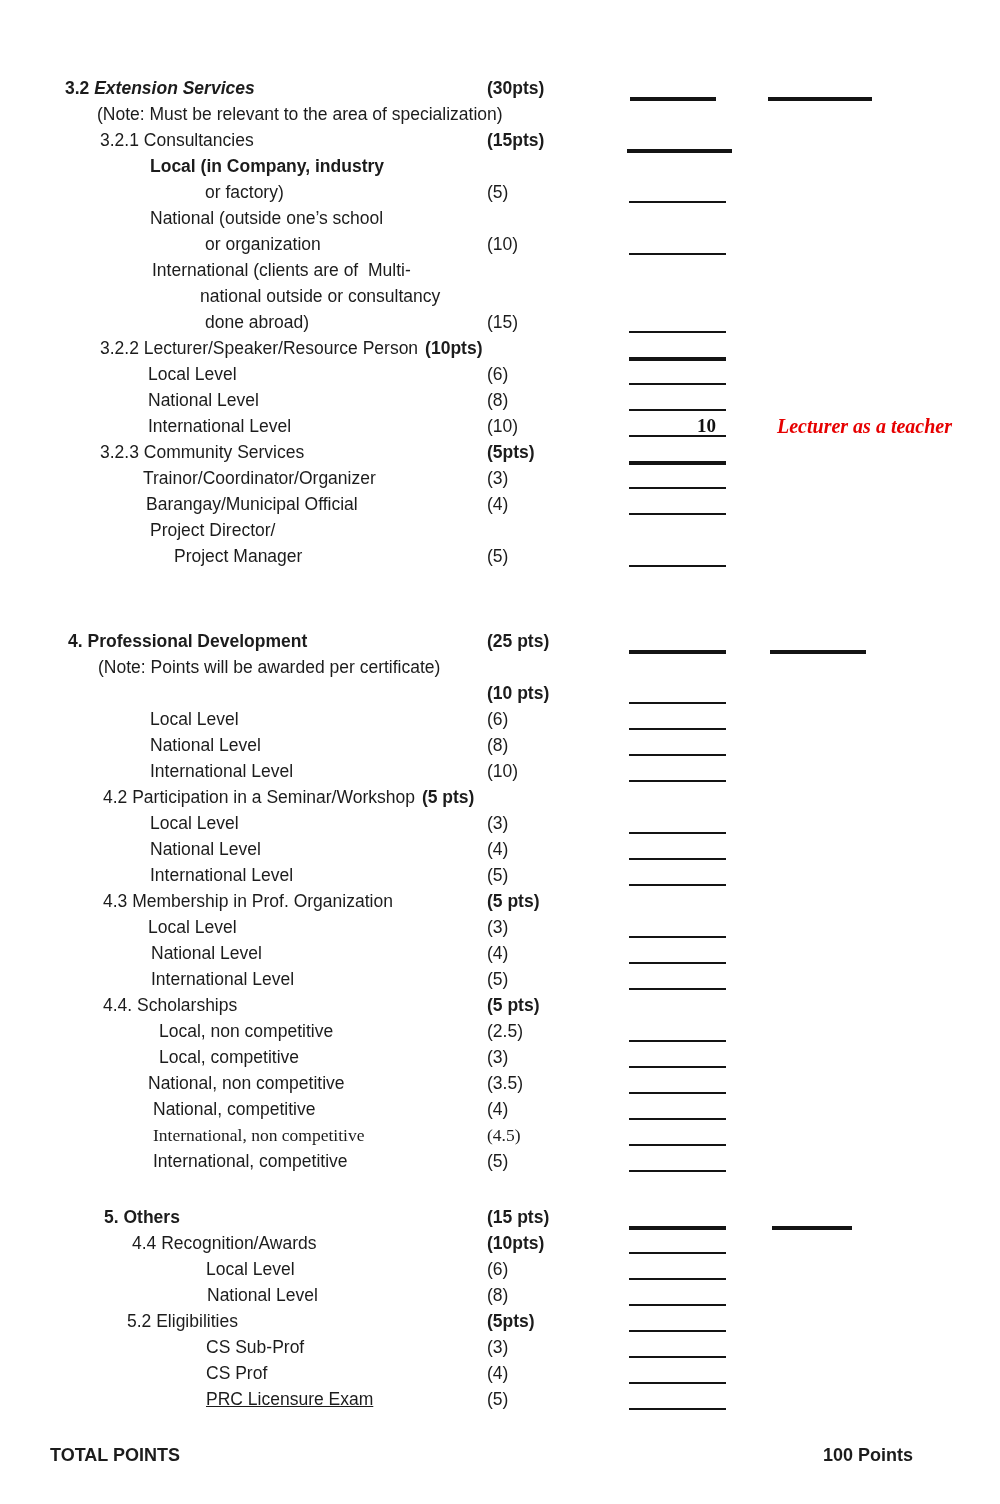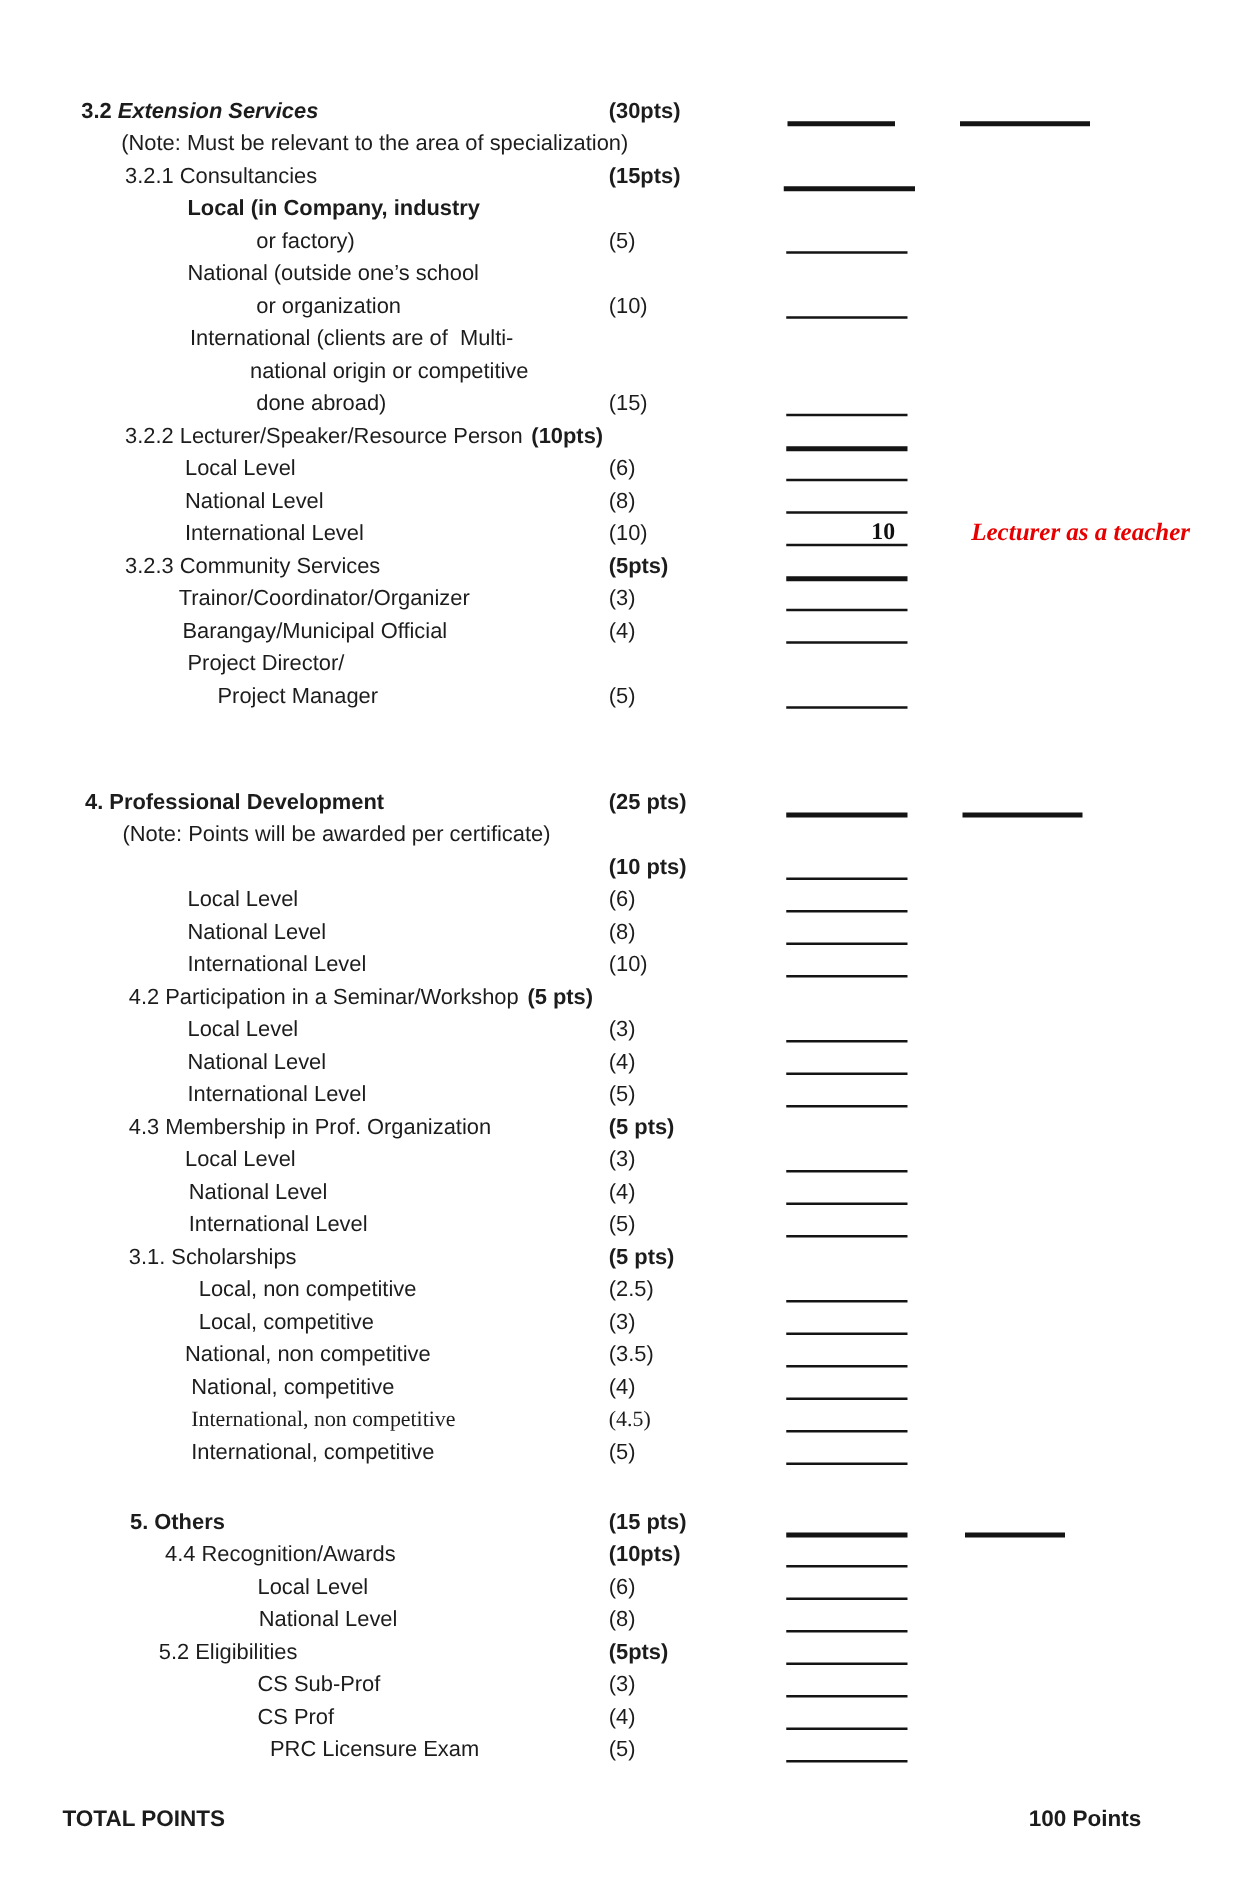--- a/index.html
+++ b/index.html
@@ -60,21 +60,21 @@
       </div>
       <div class="row" style="top: 189px;">
         <span class="lbl" style="left: 205px;"><span>or organization</span></span>
         <span class="pts">(10)</span>
         <div class="blank" style="left: 629px; width: 97px; border-bottom-color: rgb(20, 20, 20);"></div>
       </div>
       <div class="row" style="top: 215px;">
         <span class="lbl" style="left: 152px;"><span>International (clients are of  Multi-</span></span>
       </div>
       <div class="row" style="top: 241px;">
-        <span class="lbl" style="left: 200px;"><span>national origin or competitive</span></span>
+        <span class="lbl" style="left: 200px;"><span>national outside or consultancy</span></span>
       </div>
       <div class="row" style="top: 267px;">
         <span class="lbl" style="left: 205px;"><span>done abroad)</span></span>
         <span class="pts">(15)</span>
         <div class="blank" style="left: 629px; width: 97px; border-bottom-color: rgb(20, 20, 20);"></div>
       </div>
       <div class="row" style="top: 293px;">
         <span class="lbl" style="left: 100px;"><span>3.2.2 Lecturer/Speaker/Resource Person</span><span class="pts-inline bold">(10pts)</span></span>
         <div class="blank blank-bold" style="left: 629px; width: 97px; border-bottom-color: rgb(20, 20, 20);"></div>
       </div>
@@ -177,21 +177,21 @@
         <span class="lbl" style="left: 151px;"><span>National Level</span></span>
         <span class="pts">(4)</span>
         <div class="blank" style="left: 629px; width: 97px; border-bottom-color: rgb(20, 20, 20);"></div>
       </div>
       <div class="row" style="top: 924px;">
         <span class="lbl" style="left: 151px;"><span>International Level</span></span>
         <span class="pts">(5)</span>
         <div class="blank" style="left: 629px; width: 97px; border-bottom-color: rgb(20, 20, 20);"></div>
       </div>
       <div class="row" style="top: 950px;">
-        <span class="lbl" style="left: 103px;"><span>3.1. Scholarships</span></span>
+        <span class="lbl" style="left: 103px;"><span>4.4. Scholarships</span></span>
         <span class="pts bold">(5 pts)</span>
       </div>
       <div class="row" style="top: 976px;">
         <span class="lbl" style="left: 159px;"><span>Local, non competitive</span></span>
         <span class="pts">(2.5)</span>
         <div class="blank" style="left: 629px; width: 97px; border-bottom-color: rgb(20, 20, 20);"></div>
       </div>
       <div class="row" style="top: 1002px;">
         <span class="lbl" style="left: 159px;"><span>Local, competitive</span></span>
         <span class="pts">(3)</span>
@@ -247,21 +247,21 @@
         <span class="lbl" style="left: 206px;"><span>CS Sub-Prof</span></span>
         <span class="pts">(3)</span>
         <div class="blank" style="left: 629px; width: 97px; border-bottom-color: rgb(20, 20, 20);"></div>
       </div>
       <div class="row" style="top: 1318px;">
         <span class="lbl" style="left: 206px;"><span>CS Prof</span></span>
         <span class="pts">(4)</span>
         <div class="blank" style="left: 629px; width: 97px; border-bottom-color: rgb(20, 20, 20);"></div>
       </div>
       <div class="row" style="top: 1344px;">
-        <span class="lbl" style="left: 216px;"><span>PRC Licensure Exam</span></span>
+        <span class="lbl" style="left: 206px; text-decoration: underline;"><span>PRC Licensure Exam</span></span>
         <span class="pts">(5)</span>
         <div class="blank" style="left: 629px; width: 97px; border-bottom-color: rgb(20, 20, 20);"></div>
       </div>
     </div>
   <div>
     <span class="total-label">TOTAL POINTS</span>
     <span class="total-value">100 Points</span>
   </div>
 </div>
 

